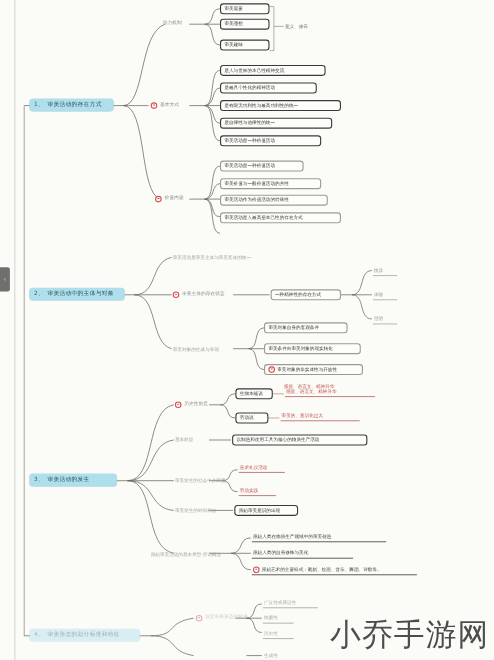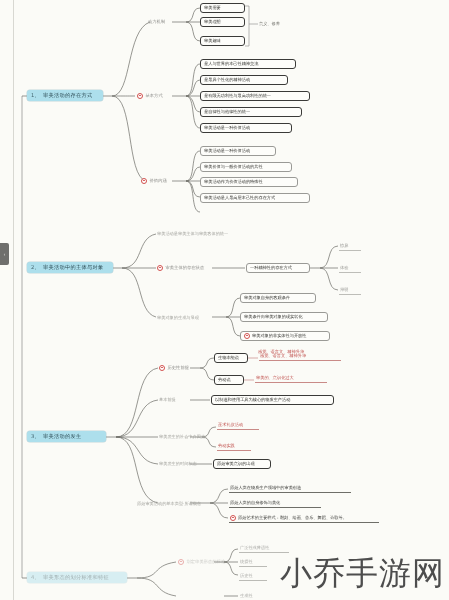--- a/index.html
+++ b/index.html
@@ -86,21 +86,21 @@
     background:#6f6f6d;border-radius:0 2px 2px 0;
   }
   #edge-handle .glyph{
     color:#dcdcda;font-size:5px;line-height:22px;text-align:center;display:block;
   }
   #edge-rule{position:absolute;left:13px;top:0;width:.6px;height:600px;background:#d8d8d2;}
 
   
   #watermark{
     position:absolute;right:4px;bottom:4px;
-    font-size:32px;color:#3f3f3f;letter-spacing:1px;
+    font-size:28px;color:#3f3f3f;letter-spacing:1px;
     font-family:"DejaVu Sans","Liberation Sans",sans-serif;
     opacity:.92;
   }
 </style>
 </head>
 <body>
 
 <div id="stage">
 
   <svg class="wires" viewBox="0 0 449 600">

